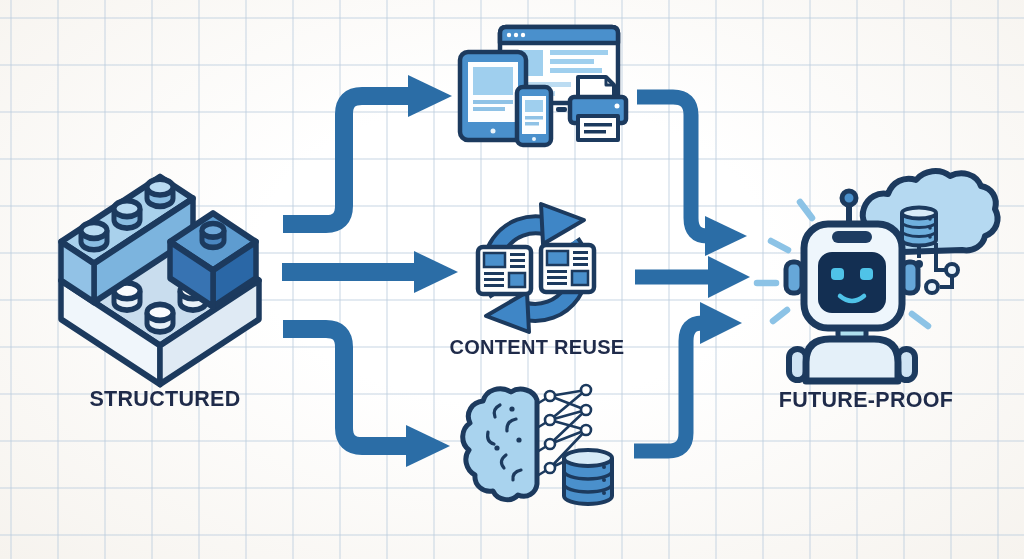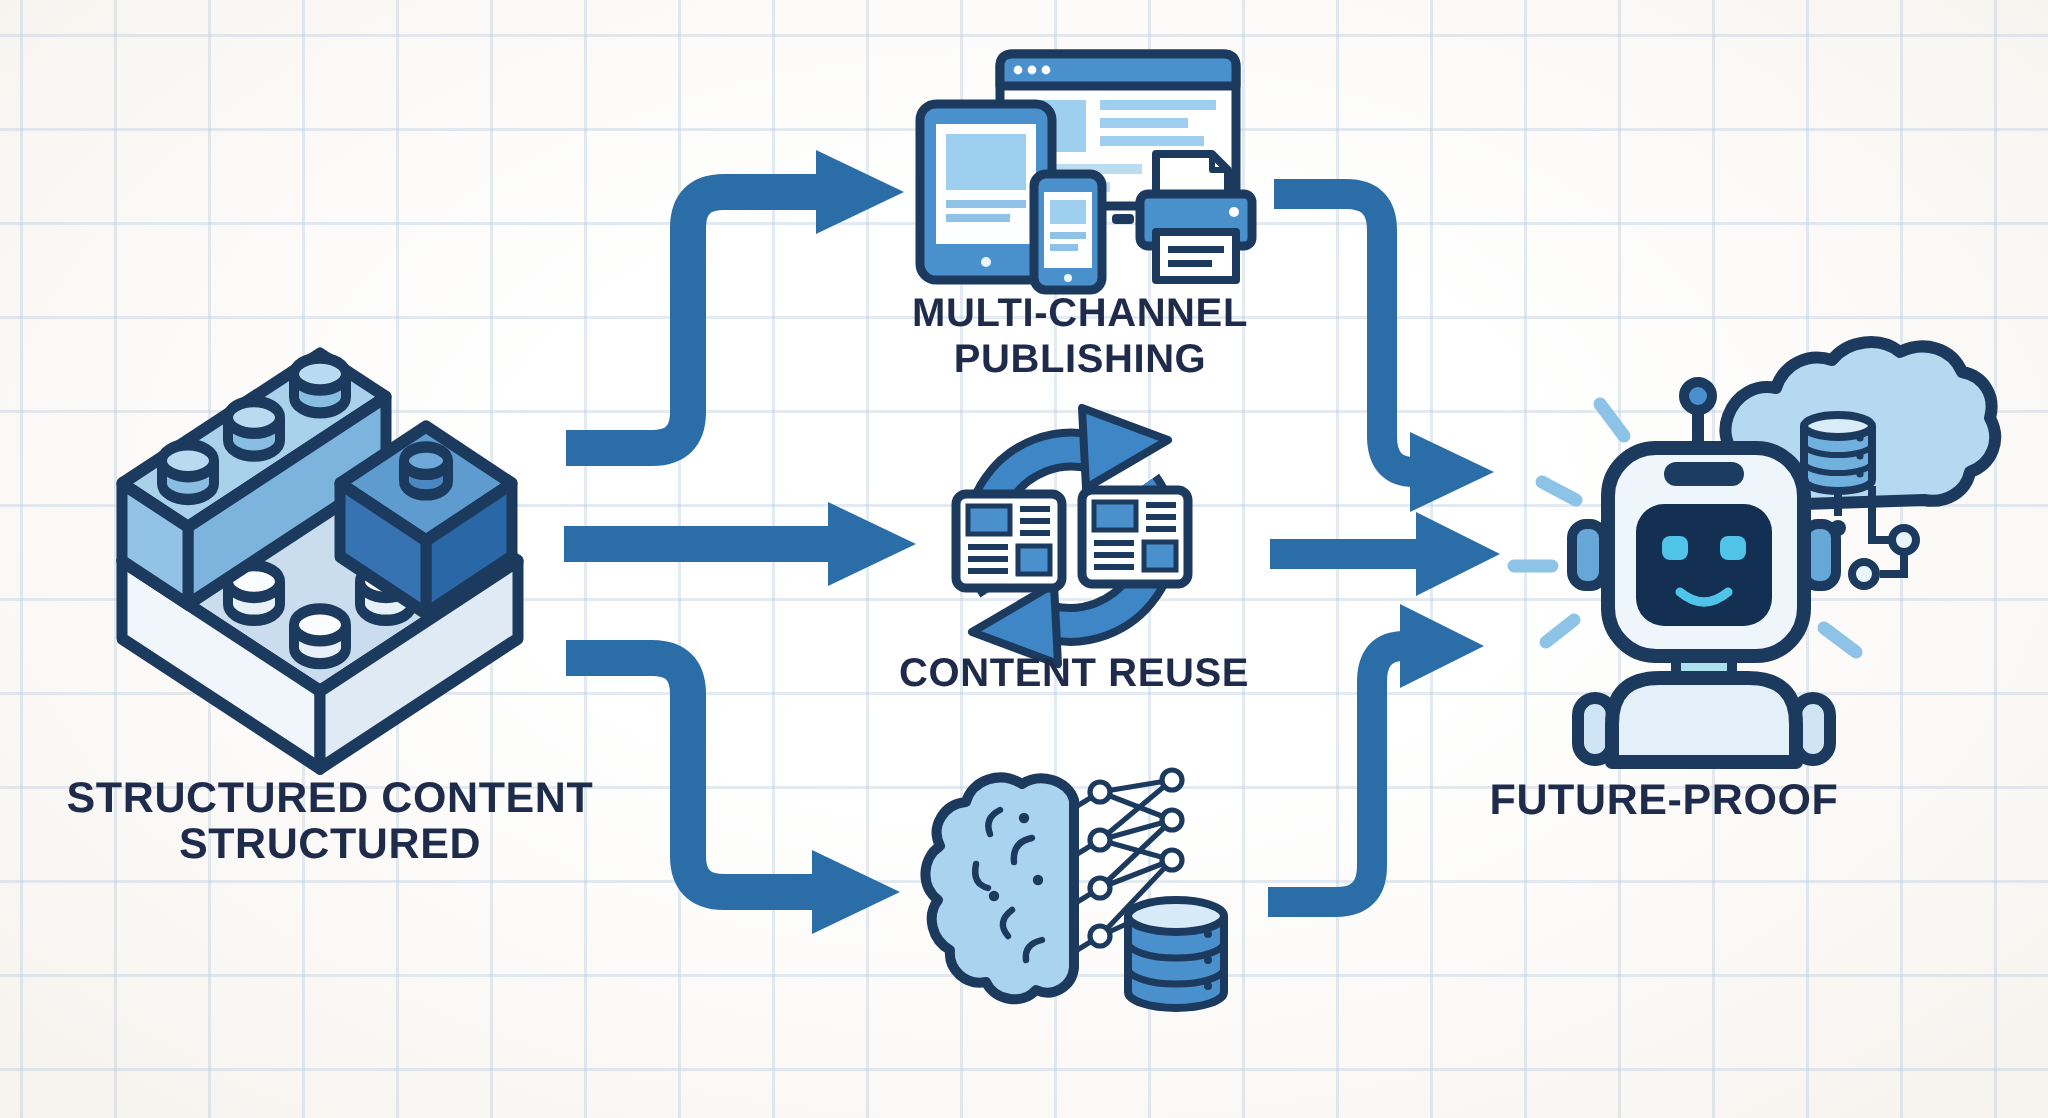--- a/index.html
+++ b/index.html
@@ -279,31 +279,26 @@
       <rect x="804" y="224" width="98" height="104" rx="24" fill="#eef6fc" stroke="#1c3a5e" stroke-width="7"></rect>
       <rect x="832" y="231" width="40" height="12" rx="6" fill="#1d3c62"></rect>
       <rect x="818" y="252" width="68" height="61" rx="14" fill="#132f52"></rect>
       <rect x="831" y="268" width="13" height="12" rx="4" fill="#4fc3e8"></rect>
       <rect x="860" y="268" width="13" height="12" rx="4" fill="#4fc3e8"></rect>
       <path d="M840,296 Q852,306 864,296" fill="none" stroke="#4fc3e8" stroke-width="4.5" stroke-linecap="round"></path>
     </g>
   </svg>
 
   <div class="lbl lbl-main" style="left:5px;top:388px;width:320px;">
-    <div>STRUCTURED CONTENT</div>
     <div>STRUCTURED</div>
   </div>
 
-  <div class="lbl lbl-mid" style="left:440px;top:146px;width:200px;">
-    <div>MULTI-CHANNEL</div>
-    <div>PUBLISHING</div>
-  </div>
-
-  <div class="lbl lbl-mid" style="left:437px;top:326px;width:200px;">
+
+  <div class="lbl lbl-mid" style="left:437px;top:336px;width:200px;">
     <div>CONTENT REUSE</div>
   </div>
 
 
-  <div class="lbl lbl-main" style="left:712px;top:389px;width:240px;">
+  <div class="lbl lbl-main" style="left:746px;top:389px;width:240px;">
     <div>FUTURE-PROOF</div>
   </div>
 
 </div>
 
 </body></html>

